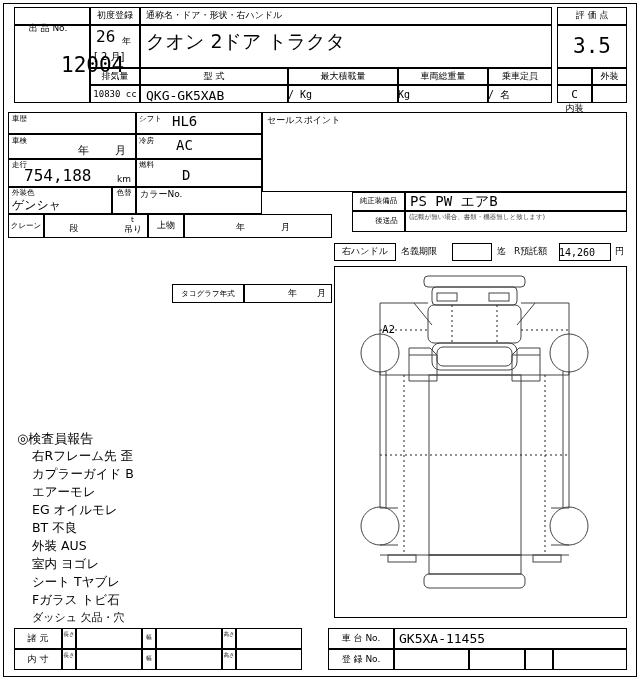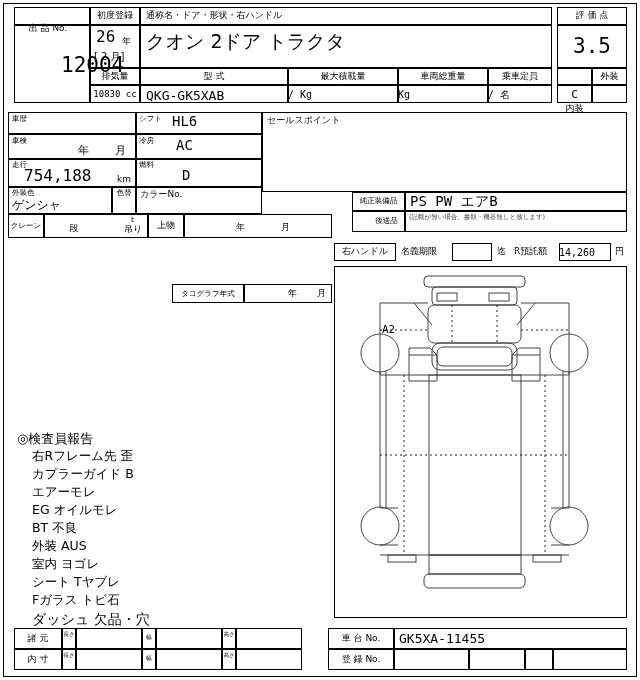--- a/index.html
+++ b/index.html
@@ -163,21 +163,21 @@
   <div id="inspector-list">
       <div class="tx" style="left: 32px; top: 450px; font-size: 12.5px;">右Rフレーム先  歪</div>
       <div class="tx" style="left: 32px; top: 468px; font-size: 12.5px;">カプラーガイド  B</div>
       <div class="tx" style="left: 32px; top: 486px; font-size: 12.5px;">エアーモレ</div>
       <div class="tx" style="left: 32px; top: 504px; font-size: 12.5px;">EG  オイルモレ</div>
       <div class="tx" style="left: 32px; top: 522px; font-size: 12.5px;">BT  不良</div>
       <div class="tx" style="left: 32px; top: 540px; font-size: 12.5px;">外装  AUS</div>
       <div class="tx" style="left: 32px; top: 558px; font-size: 12.5px;">室内  ヨゴレ</div>
       <div class="tx" style="left: 32px; top: 576px; font-size: 12.5px;">シート  Tヤブレ</div>
       <div class="tx" style="left: 32px; top: 594px; font-size: 12.5px;">Fガラス  トビ石</div>
-      <div class="tx" style="left: 32px; top: 612px; font-size: 14px;">ダッシュ  欠品・穴</div>
+      <div class="tx" style="left: 32px; top: 612px; font-size: 11px;">ダッシュ  欠品・穴</div>
     </div>
 
   <div class="bx" style="left:334px;top:266px;width:293px;height:352px;"></div>
   <svg width="640" height="680">
     <g fill="none" stroke="#444" stroke-width="1">
 
       <rect x="424" y="276" width="101" height="11" rx="4"></rect>
 
       <rect x="432" y="287" width="85" height="18" rx="4"></rect>
       <rect x="437" y="293" width="20" height="8"></rect>

